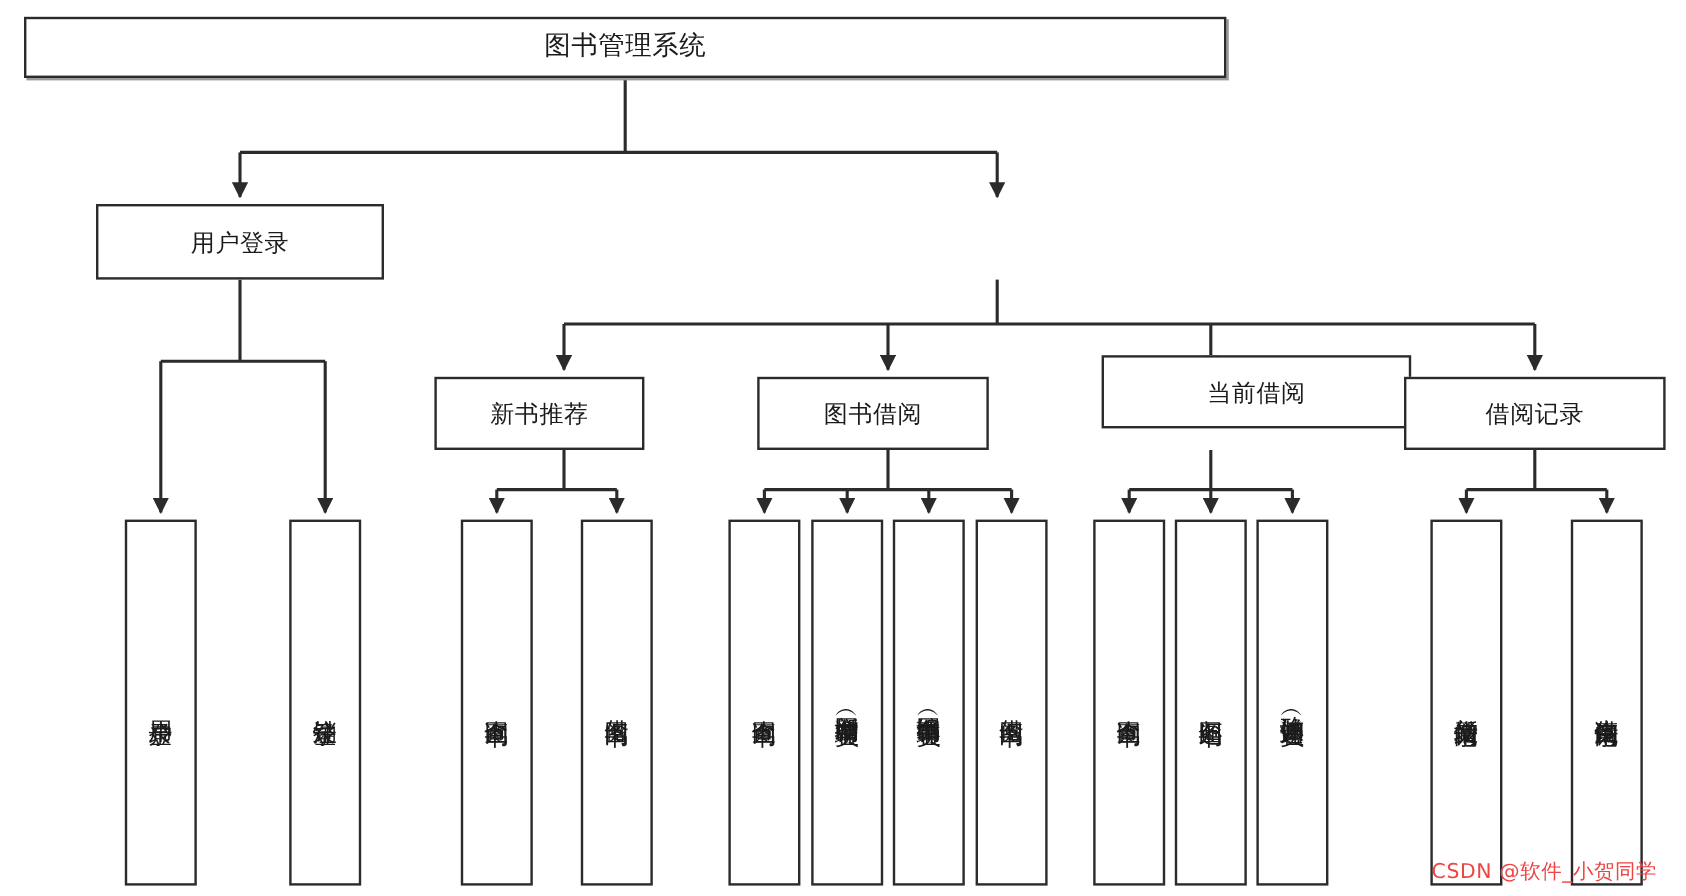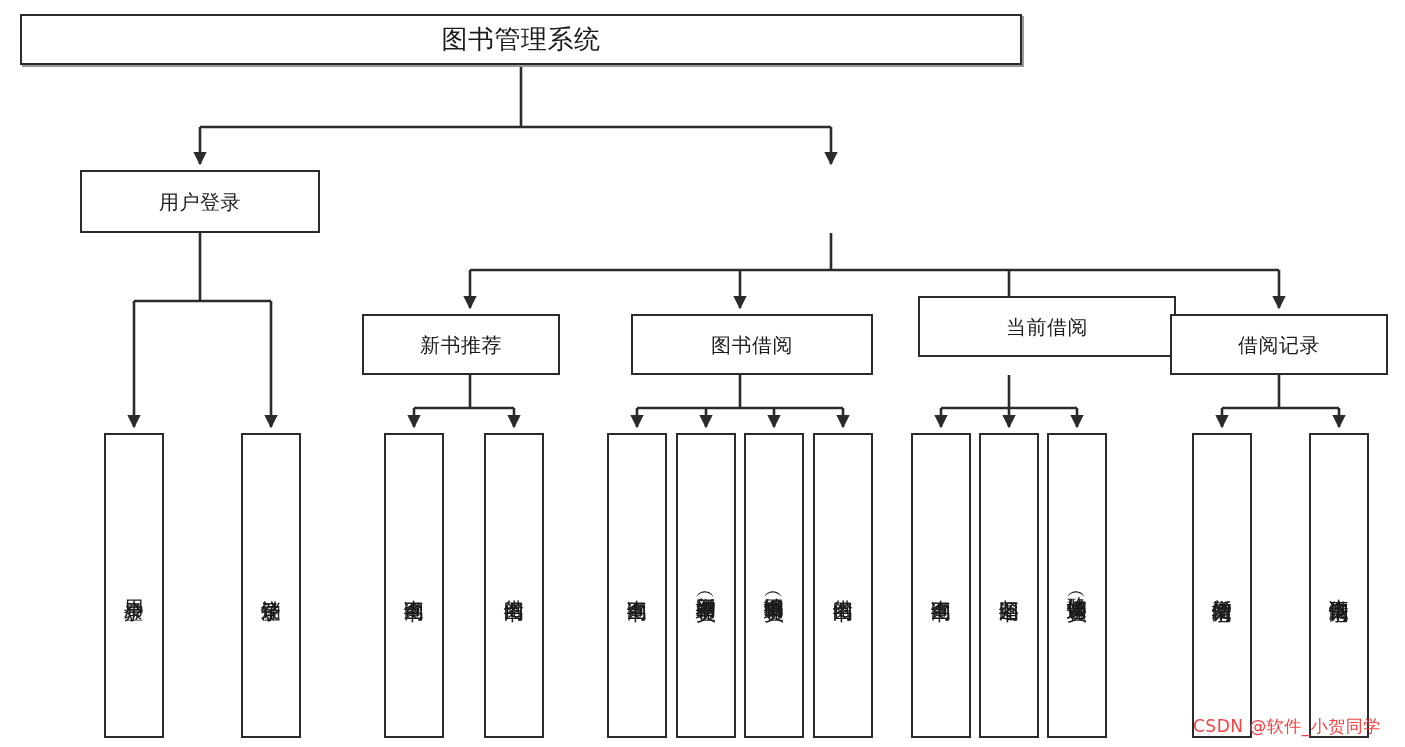--- a/index.html
+++ b/index.html
@@ -40,21 +40,21 @@
     border-width: 2.4px;
     box-shadow: 2px 2px 0 0 #9a9a9a;
   }
   .node-label {
     font-size: 21px;
     line-height: 1.1;
     letter-spacing: 0.5px;
     white-space: nowrap;
     user-select: none;
   }
-  .node-l1 .node-label { font-size: 26px; }
+  .node-l1 .node-label { font-size: 22px; }
   .node-l2 .node-label { font-size: 20px; }
   .node-l3 .node-label { font-size: 20px; }
   .node-leaf {
     border-width: 2.6px;
   }
   .node-leaf .node-label {
     writing-mode: vertical-rl;
     text-orientation: upright;
     font-size: 20px;
     line-height: 1.22;
@@ -128,24 +128,24 @@
   </svg>
 
   <div class="node node-root node-l1" style="left:20px; top:14px; width:1002px; height:51px;">
     <span class="node-label">图书管理系统</span>
   </div>
 
   <div class="node node-l2" style="left:80px; top:170px; width:240px; height:63px;">
     <span class="node-label">用户登录</span>
   </div>
 
-  <div class="node node-l3" style="left:362px; top:314px; width:198px; height:61px;">
+  <div class="node node-l3" style="left:362px; top:314px; width:175px; height:61px;">
     <span class="node-label">新书推荐</span>
   </div>
-  <div class="node node-l3" style="left:631px; top:314px; width:242px; height:61px;">
+  <div class="node node-l3" style="left:631px; top:314px; width:193px; height:61px;">
     <span class="node-label">图书借阅</span>
   </div>
   <div class="node node-l3" style="left:900px; top:296px; width:258px; height:61px;margin-left:18px;">
     <span class="node-label">当前借阅</span>
   </div>
   <div class="node node-l3" style="left:1170px; top:314px; width:218px; height:61px;text-align:center;">
     <span class="node-label">借阅记录</span>
   </div>
 
   <div class="node node-leaf" style="left:104px; top:433px; width:60px; height:305px;">

